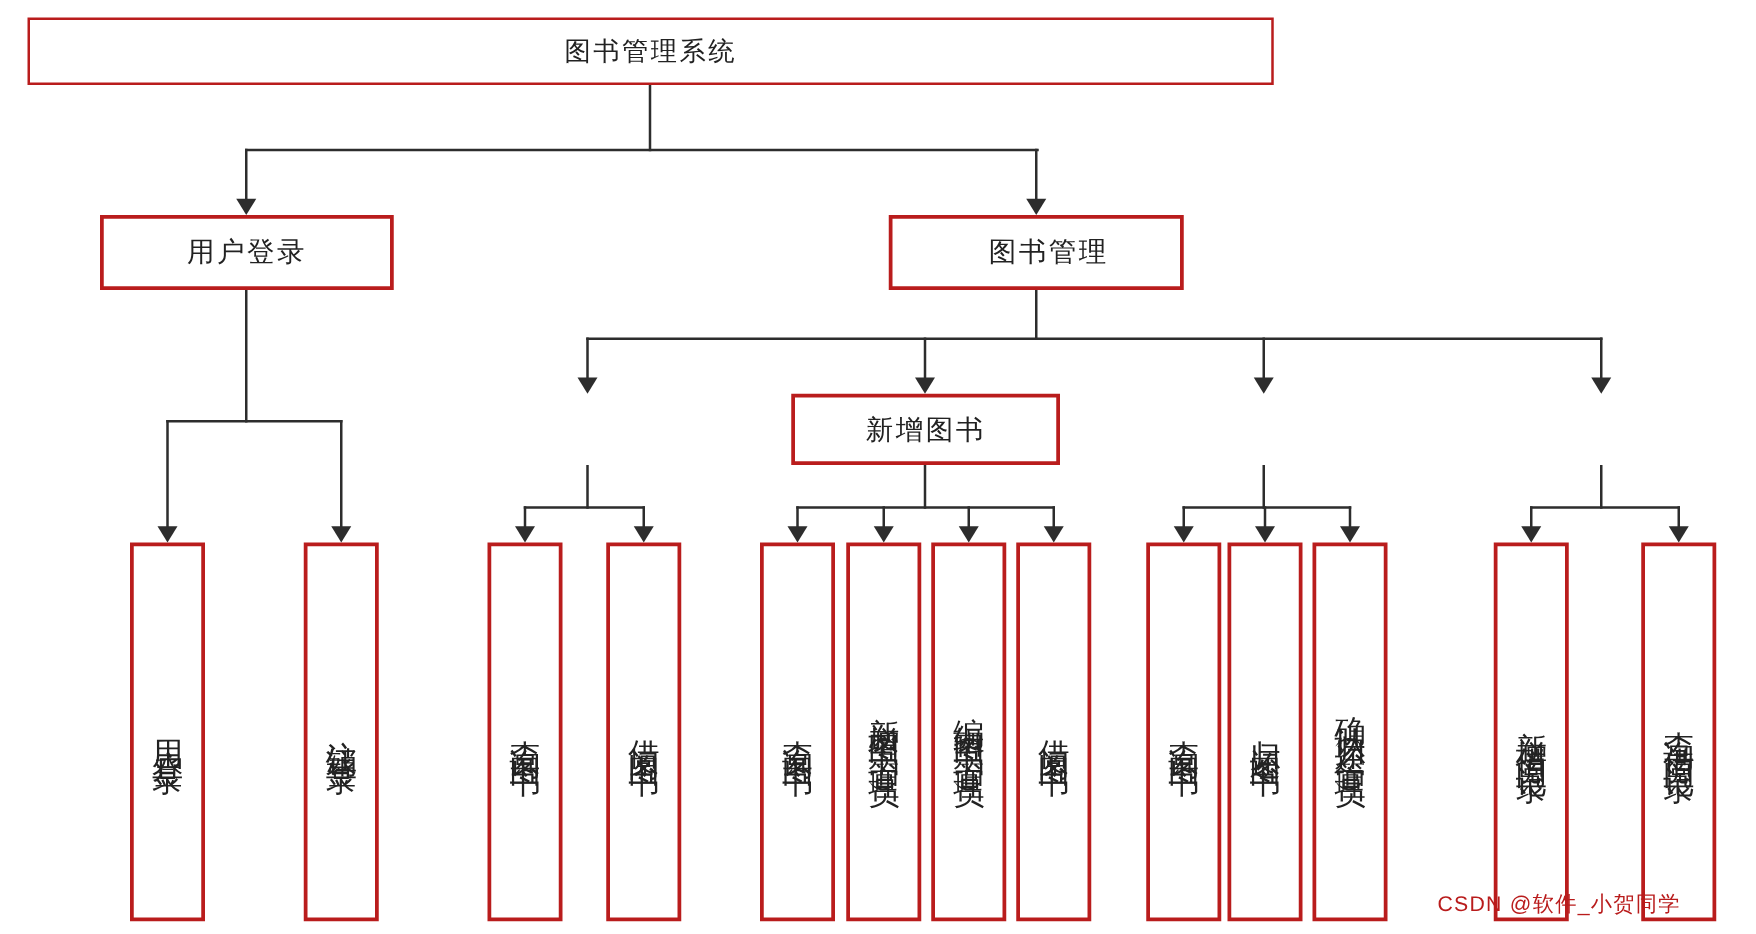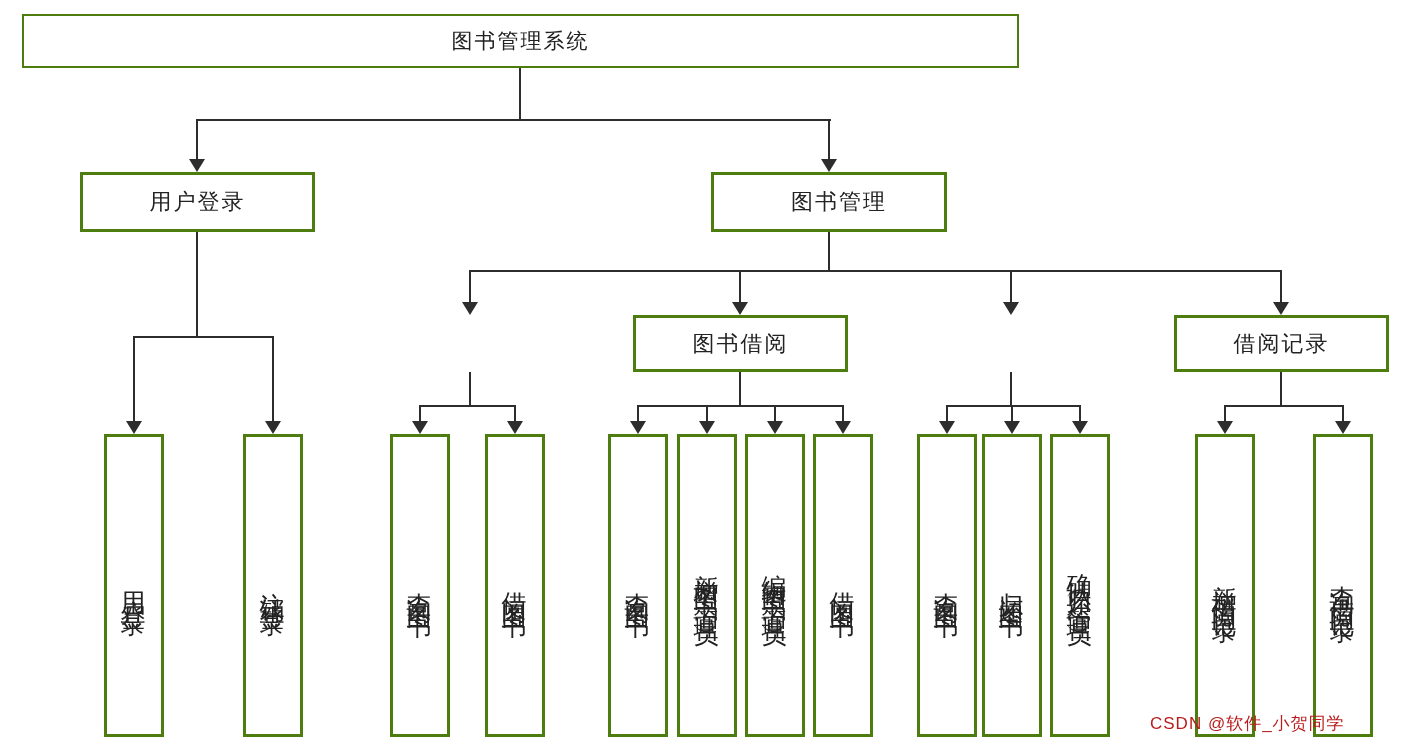--- a/index.html
+++ b/index.html
@@ -2,21 +2,21 @@
 <html><head>
 <meta charset="utf-8">
 <style>
   html,body { margin:0; padding:0; background:#ffffff; }
   #canvas {
     position:relative; width:1405px; height:747px; background:#ffffff;
     font-family:"Liberation Sans","DejaVu Sans",sans-serif; overflow:hidden;
   }
   .node {
     position:absolute; box-sizing:border-box; background:#ffffff;
-    border:3px solid #4d7c0f; color:#222222;
+    border:3px solid #b91c1c; color:#222222;
     display:flex; align-items:center; justify-content:center;
     font-size:22px; letter-spacing:2px; white-space:nowrap;
   }
   .root { border-width:2px; font-size:21px; }
   .leaf {
     writing-mode:vertical-rl; text-orientation:mixed;
     font-size:25px; letter-spacing:7px; white-space:normal;
   }
   .line { position:absolute; background:#2d2d2d; }
   .arrow {
@@ -42,27 +42,24 @@
   <div class="node" style="left:80px; top:172px; width:235px; height:60px;">
     <span>用户登录</span>
   </div>
 
   <div class="node" style="left:711px; top:172px; width:236px; height:60px;padding-left:20px;">
     <span>图书管理</span>
   </div>
 
 
   <div class="node" style="left:633px; top:315px; width:215px; height:57px;">
-    <span>图书借阅</span>
+    <span>新增图书</span>
   </div>
 
 
-  <div class="node" style="left:1174px; top:315px; width:215px; height:57px;">
-    <span>借阅记录</span>
-  </div>
 
   <div class="node leaf" style="left:104px; top:434px; width:60px; height:303px;">
     <span>用户登录</span>
   </div>
   <div class="node leaf" style="left:243px; top:434px; width:60px; height:303px;">
     <span>注销登录</span>
   </div>
 
   <div class="node leaf" style="left:390px; top:434px; width:60px; height:303px;">
     <span>查询图书</span>

